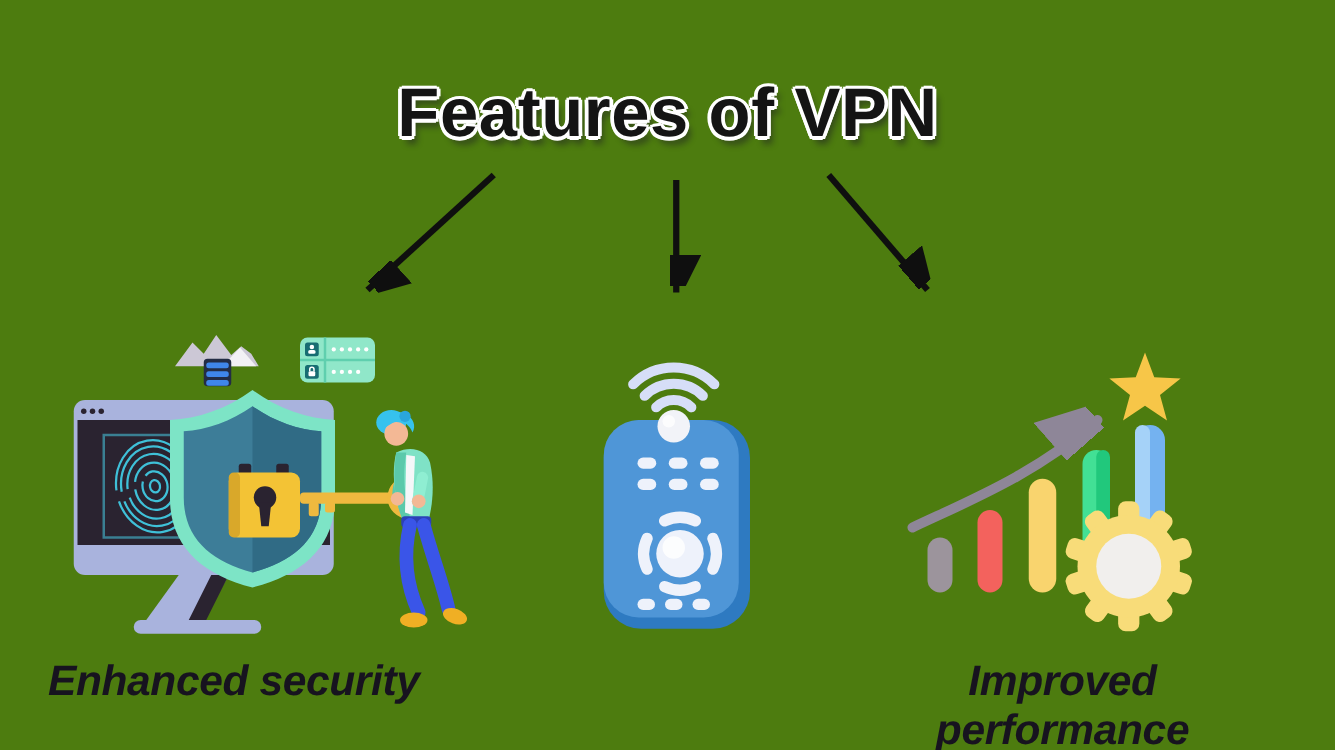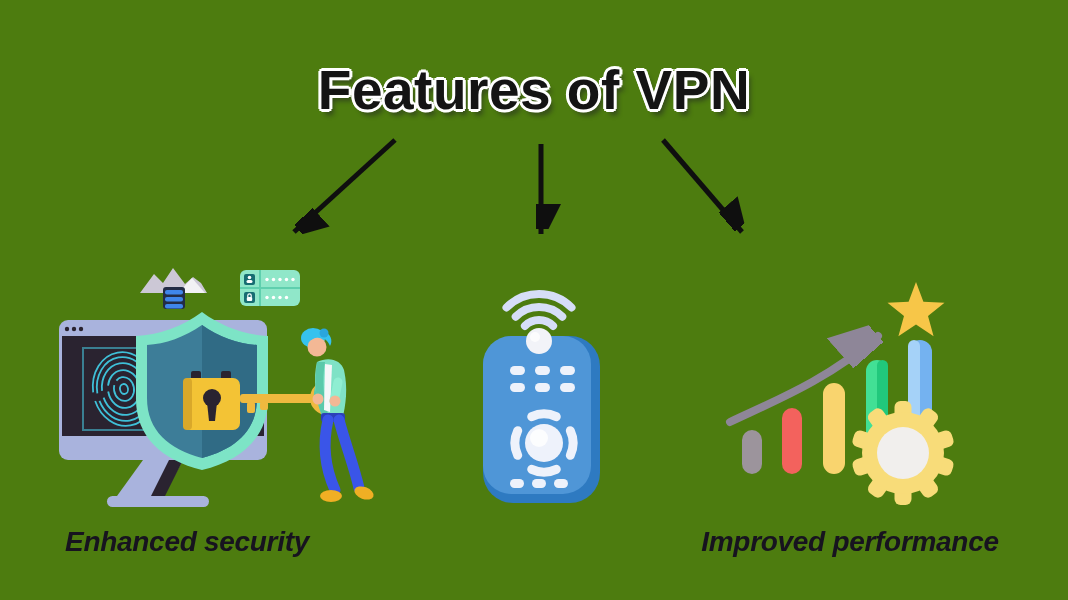--- a/index.html
+++ b/index.html
@@ -18,21 +18,21 @@
       -3px 0 0 #fff, 3px 0 0 #fff, 0 -3px 0 #fff, 0 3px 0 #fff,
       4px 6px 5px rgba(20,10,40,.45);
   }
   .arrows{ position:absolute; left:250px; top:128px; }
   .illustration{ position:absolute; }
   #illu-security{ left:45px;  top:250px; }
   #illu-remote{   left:460px; top:270px; }
   #illu-performance{ left:710px; top:270px; }
   .feature-label{
     position:absolute; top:526px; width:320px; text-align:center;
-    font-style:italic; font-weight:bold; font-size:28px;
+    font-style:italic; font-weight:bold; font-size:34px;
     color:#17131f; letter-spacing:-0.3px;
   }
   #label-security{ left:27px; }
   #label-remote{ left:376px; }
   #label-performance{ left:690px; }
 </style>
 </head>
 <body>
 
 <div class="canvas">

